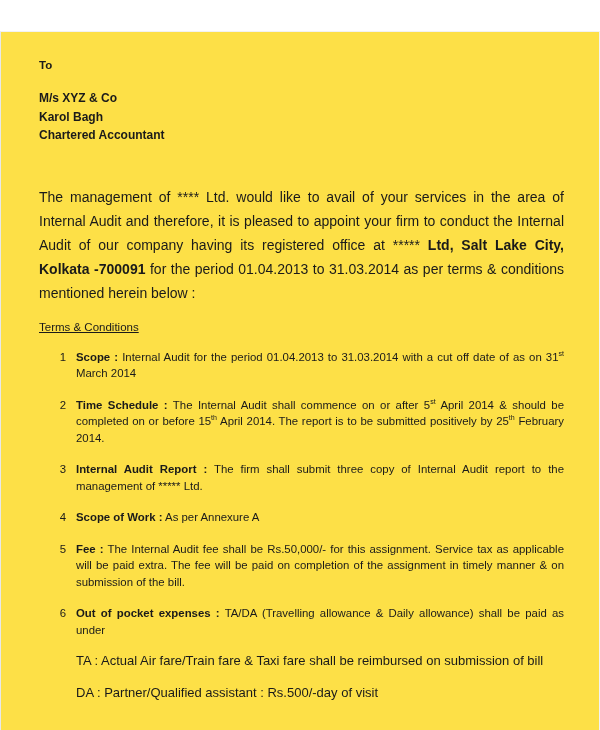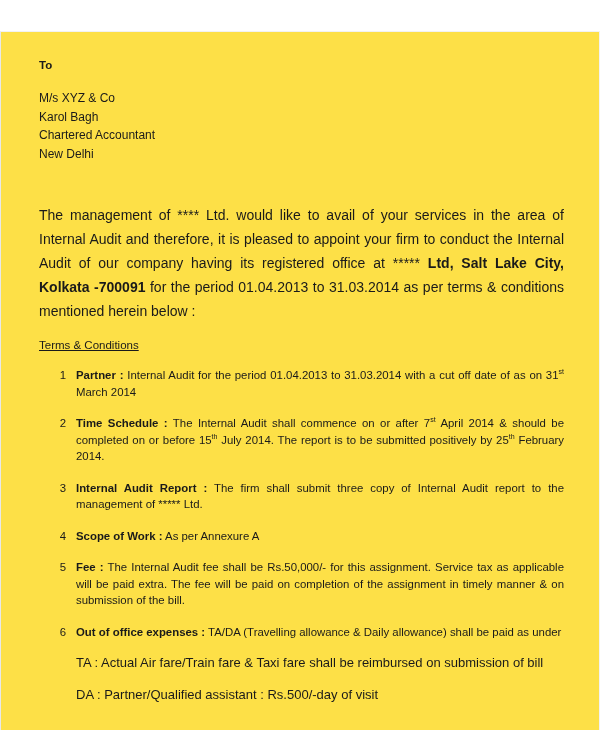--- a/index.html
+++ b/index.html
@@ -34,21 +34,21 @@
   .b { font-weight: bold; }
 
   .addr-to {
     font-size: 11.5px;
     font-weight: bold;
     line-height: 15px;
     margin-bottom: 16px;
   }
   .addr-block {
     font-size: 12px;
-    font-weight: normal;
+    font-weight: bold;
     line-height: 18.5px;
     margin-bottom: 40px;
   }
   .subject {
     font-size: 12.5px;
     font-weight: bold;
     line-height: 16px;
     margin-bottom: 40px;
     white-space: pre;
   }
@@ -109,53 +109,52 @@
 
 <div class="page">
   <div class="content">
 
     <div class="addr-to">To</div>
 
     <div class="addr-block">
       <div>M/s XYZ &amp; Co</div>
       <div>Karol Bagh</div>
       <div>Chartered Accountant</div>
-      <div>New Delhi</div>
     </div>
 
 
 
     <div class="para"><span>The management of **** Ltd. would like to avail of your services in the area of Internal Audit and therefore, it is pleased to appoint your firm to conduct the Internal Audit of our company having its registered office at ***** </span><span class="b">Ltd, Salt Lake City, Kolkata -700091</span><span> for the period 01.04.2013 to 31.03.2014  as per terms &amp;  conditions mentioned herein below :</span></div>
 
     <div class="terms-head">Terms &amp; Conditions</div>
 
     <ol class="terms">
 
       <li>
-        <span class="num">1</span><span class="b">Partner :</span><span> Internal Audit for the period 01.04.2013 to 31.03.2014 with a cut off date of as on 31</span><sup>st</sup><span> March 2014</span>
+        <span class="num">1</span><span class="b">Scope :</span><span> Internal Audit for the period 01.04.2013 to 31.03.2014 with a cut off date of as on 31</span><sup>st</sup><span> March 2014</span>
       </li>
 
       <li>
-        <span class="num">2</span><span class="b">Time Schedule :</span><span> The Internal Audit shall commence on or after 7</span><sup>st</sup><span> April 2014 &amp; should be completed on or before 15</span><sup>th</sup><span> July 2014. The report is to be submitted positively by 25</span><sup>th</sup><span> February 2014.</span>
+        <span class="num">2</span><span class="b">Time Schedule :</span><span> The Internal Audit shall commence on or after 5</span><sup>st</sup><span> April 2014 &amp; should be completed on or before 15</span><sup>th</sup><span> April 2014. The report is to be submitted positively by 25</span><sup>th</sup><span> February 2014.</span>
       </li>
 
       <li>
         <span class="num">3</span><span class="b">Internal Audit Report :</span><span> The firm shall submit three copy of Internal Audit report to the management of ***** Ltd.</span>
       </li>
 
       <li>
         <span class="num">4</span><span class="b">Scope of Work :</span><span> As per Annexure A</span>
       </li>
 
       <li>
         <span class="num">5</span><span class="b">Fee :</span><span> The Internal Audit fee shall be Rs.50,000/- for this assignment. Service tax as applicable will be paid extra. The fee will be paid on completion of the assignment in timely manner &amp; on submission of the bill.</span>
       </li>
 
       <li>
-        <span class="num">6</span><span class="b">Out of office expenses :</span><span> TA/DA (Travelling allowance &amp; Daily allowance) shall be paid as under</span>
+        <span class="num">6</span><span class="b">Out of pocket expenses :</span><span> TA/DA (Travelling allowance &amp; Daily allowance) shall be paid as under</span>
       </li>
 
     </ol>
 
     <div class="sub-line">TA : Actual Air fare/Train fare &amp; Taxi fare shall be reimbursed on submission of bill</div>
     <div class="sub-line">DA : Partner/Qualified assistant : Rs.500/-day of visit</div>
 
   </div>
 </div>
 

